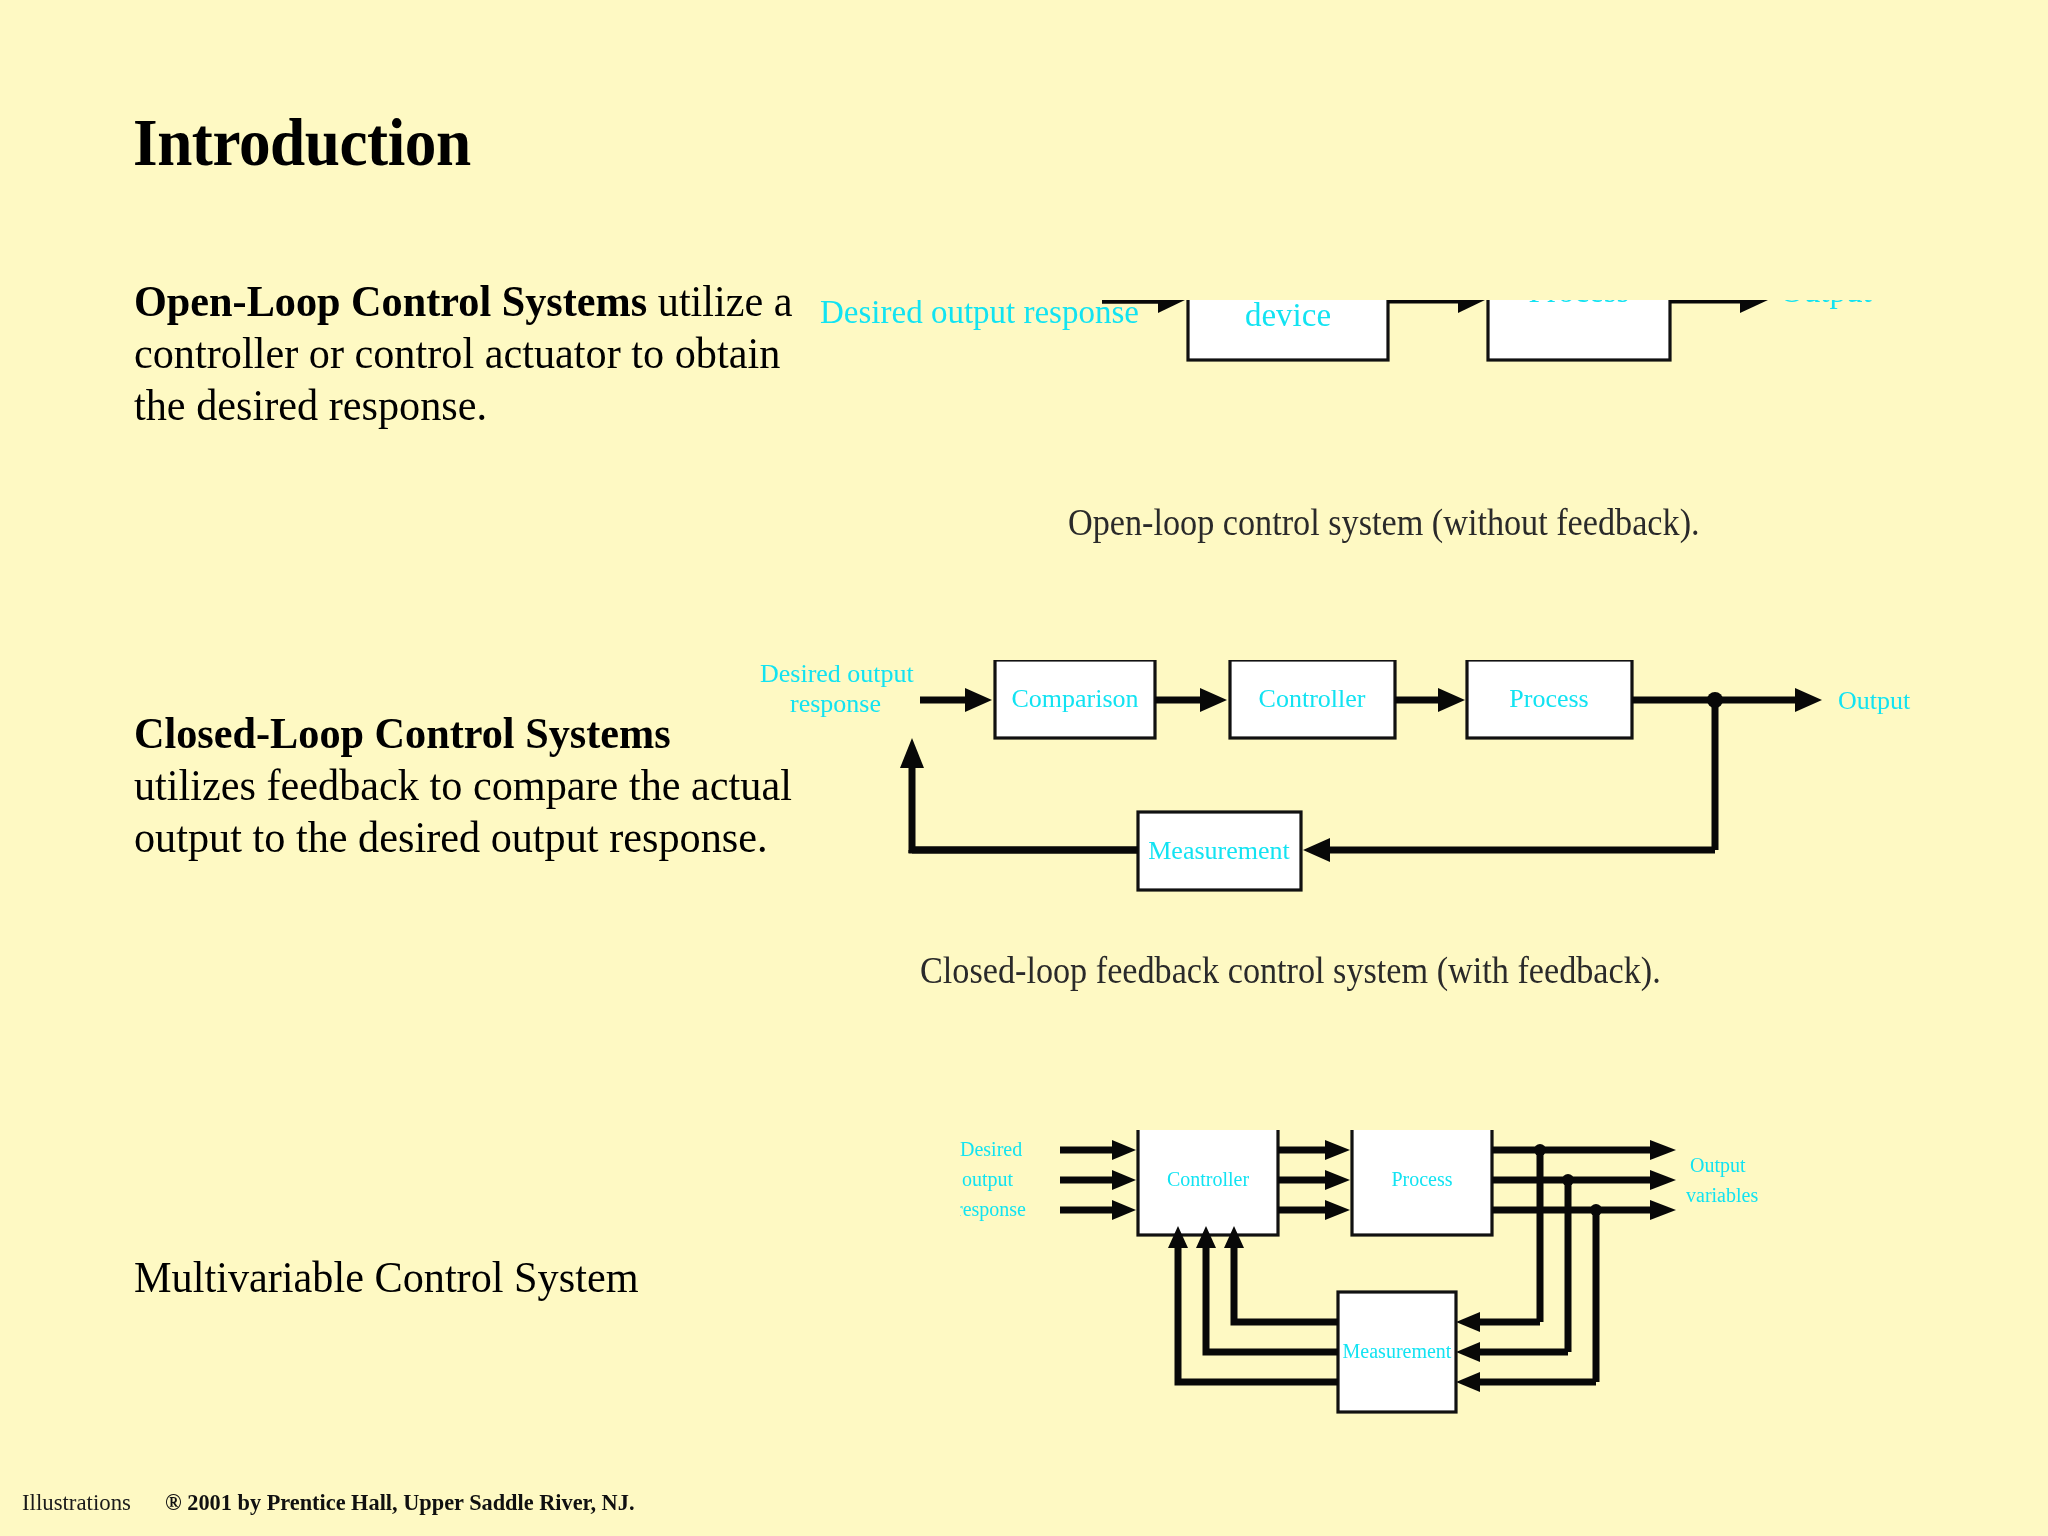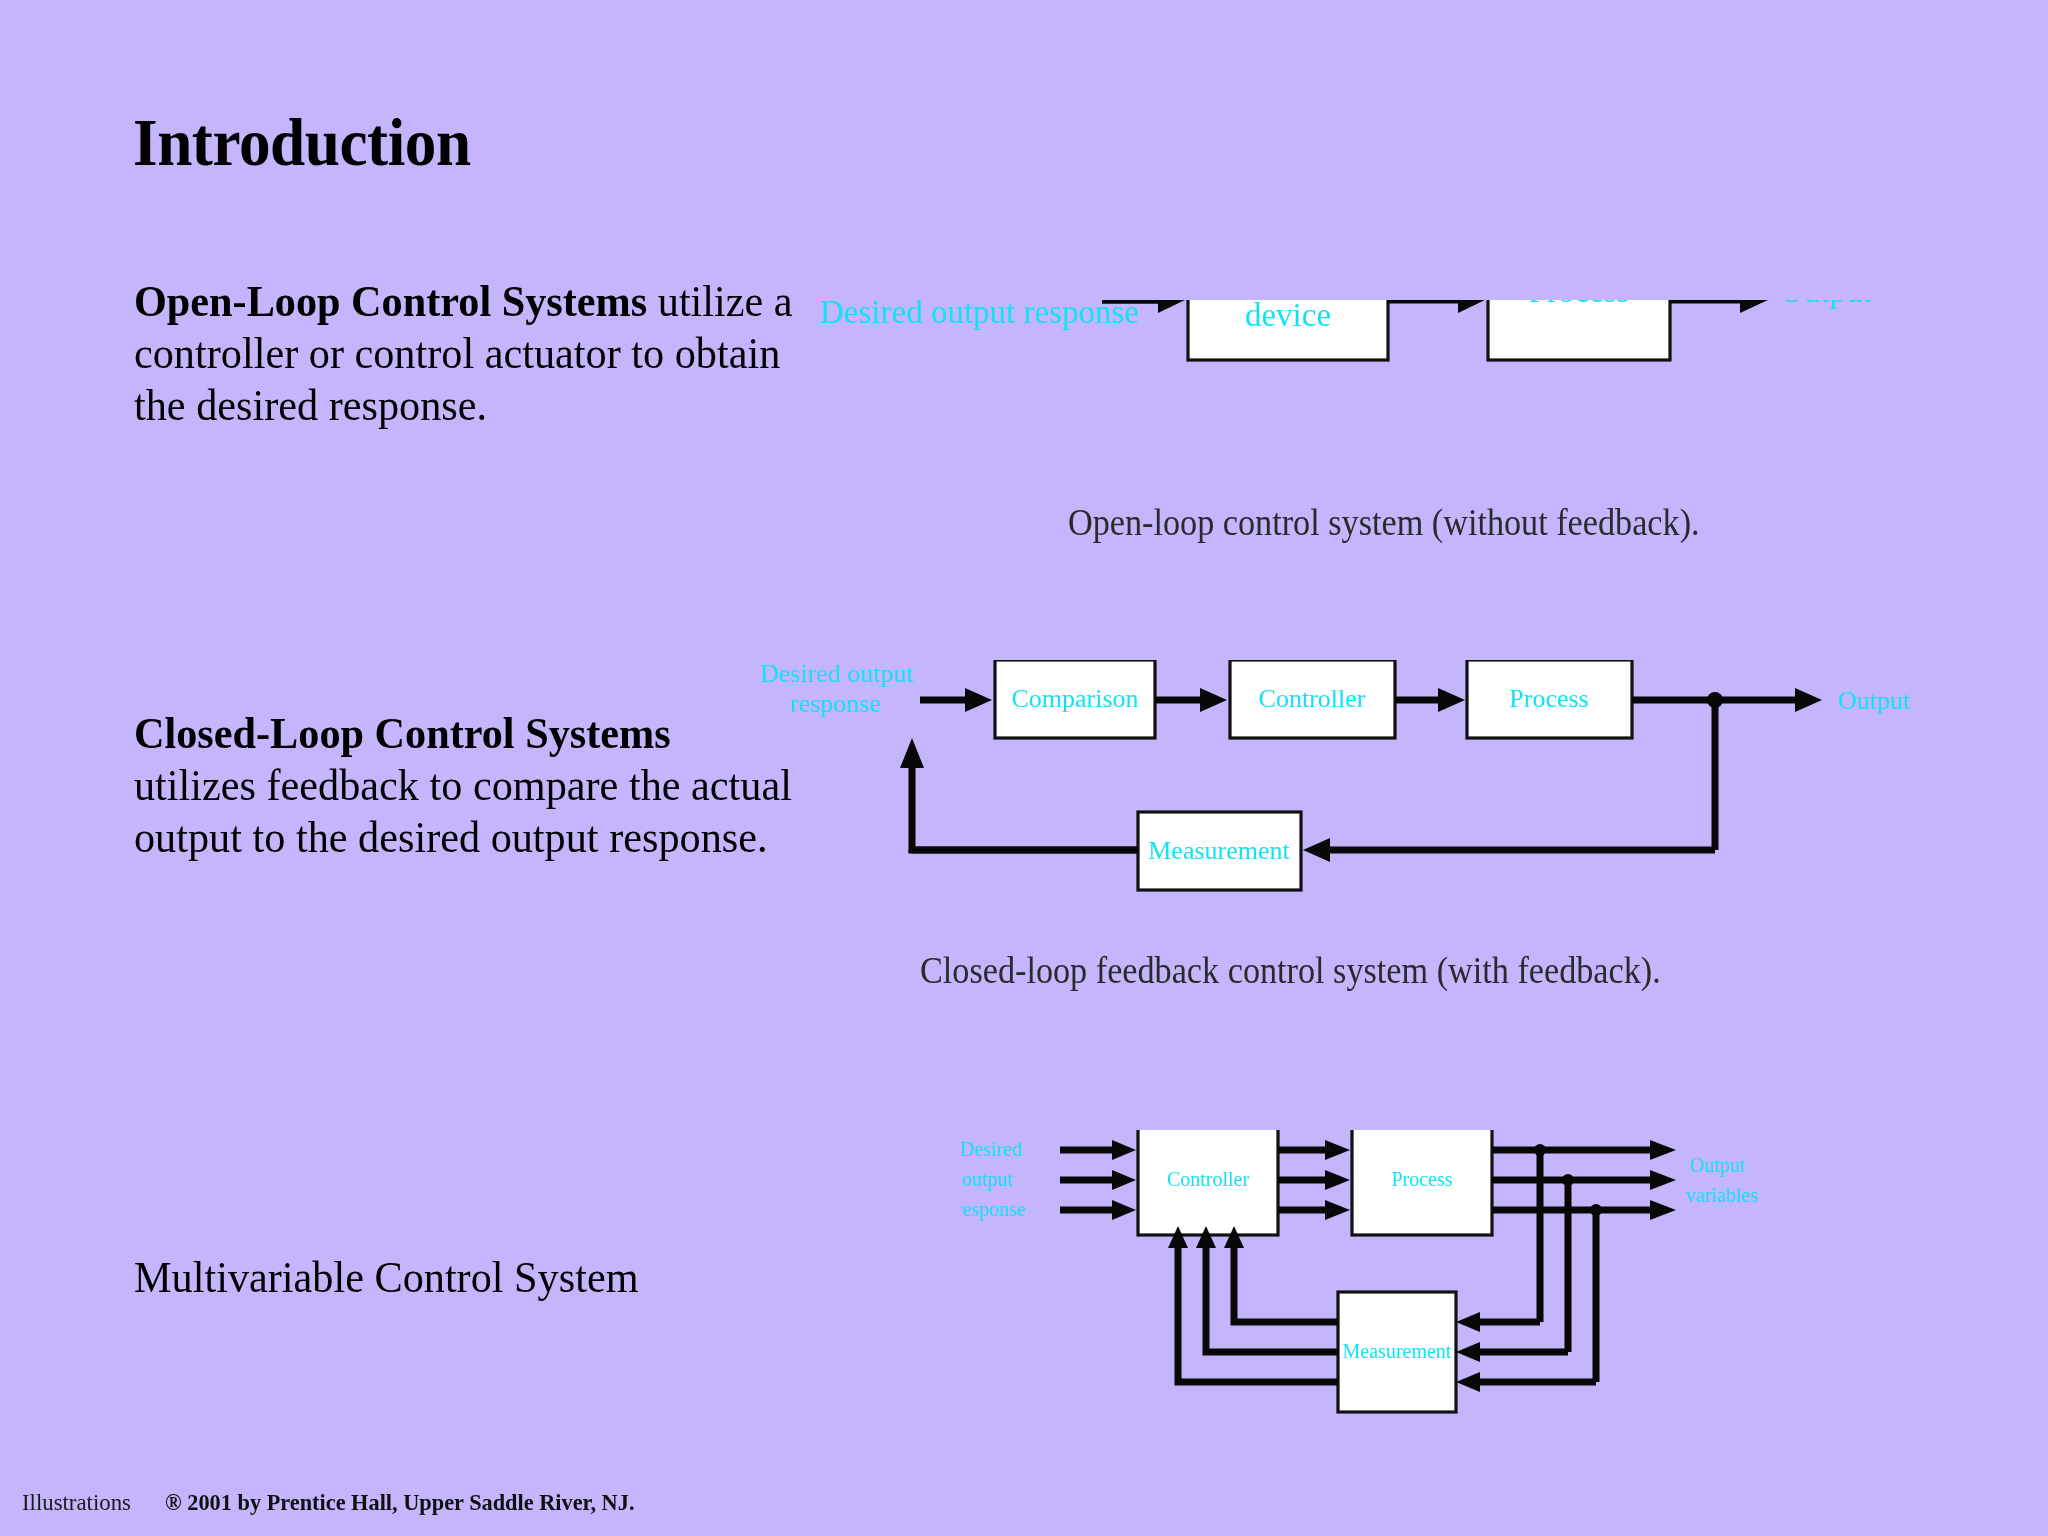--- a/index.html
+++ b/index.html
@@ -3,21 +3,21 @@
 <meta charset="utf-8">
 <style>
   html,body{margin:0;padding:0;}
   body{
     width:2048px;height:1536px;
     background:#ffffff;
     font-family:"Liberation Serif", serif;
     overflow:hidden;
     position:relative;
   }
-  #slide{position:absolute;inset:0;background:#c4b5fd;}
+  #slide{position:absolute;inset:0;background:#fef9c3;}
 
   
   .page-title{
     position:absolute; left:133px; top:108px;
     font-size:68px; font-weight:bold; letter-spacing:-0.5px;
     color:#000; line-height:1.0;
     font-family:"Liberation Serif", serif;
     transform:scaleX(0.93); transform-origin:left top;
   }
   .para{

